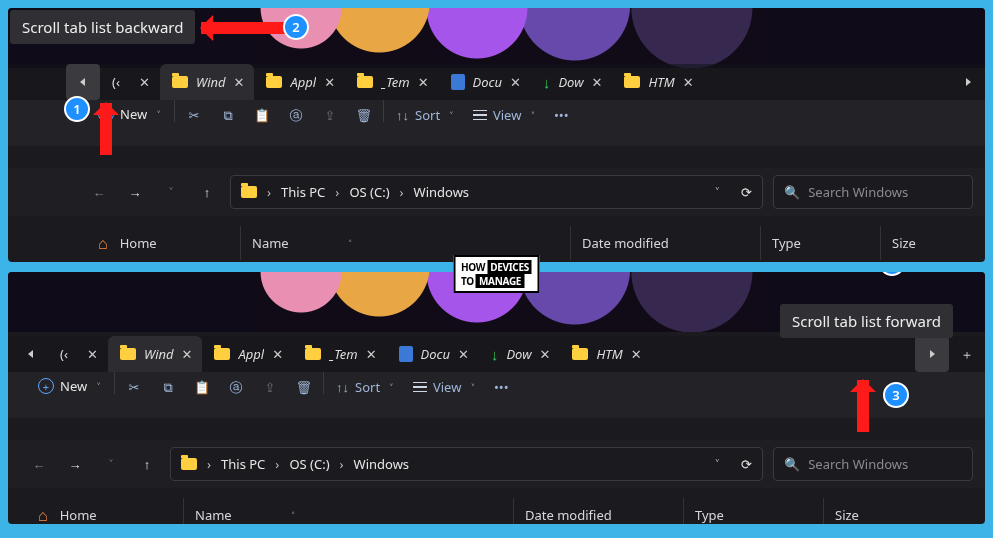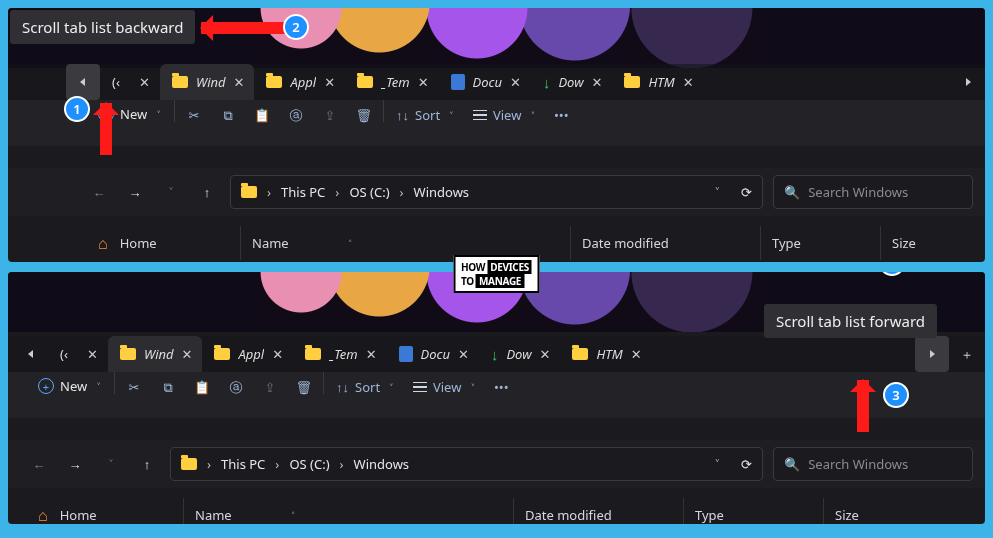--- a/index.html
+++ b/index.html
@@ -348,21 +348,21 @@
       </div>
     <div class="ch" style="width:80px">
         <span>Size</span>
       </div>
   </div>
 </div>
 
 <div class="panel bottom">
   <div class="wallpaper"></div>
 
-  <div class="tooltip" style="top:32px; right:48px;">Scroll tab list forward</div>
+  <div class="tooltip" style="top:32px; right:32px;">Scroll tab list forward</div>
   <div class="callout" style="top:-22px; right:80px;">4</div>
 
   <div class="arrow v up" style="top:108px; right:116px; height:52px;"></div>
   <div class="callout" style="top:110px; right:76px;">3</div>
 
   <div class="tabbar">
     <div style="width:6px"></div>
     <div class="scroll-btn">
       <svg width="10" height="10" viewBox="0 0 10 10">
           <path d="M7 1 L2 5 L7 9 Z" fill="currentColor"></path>

